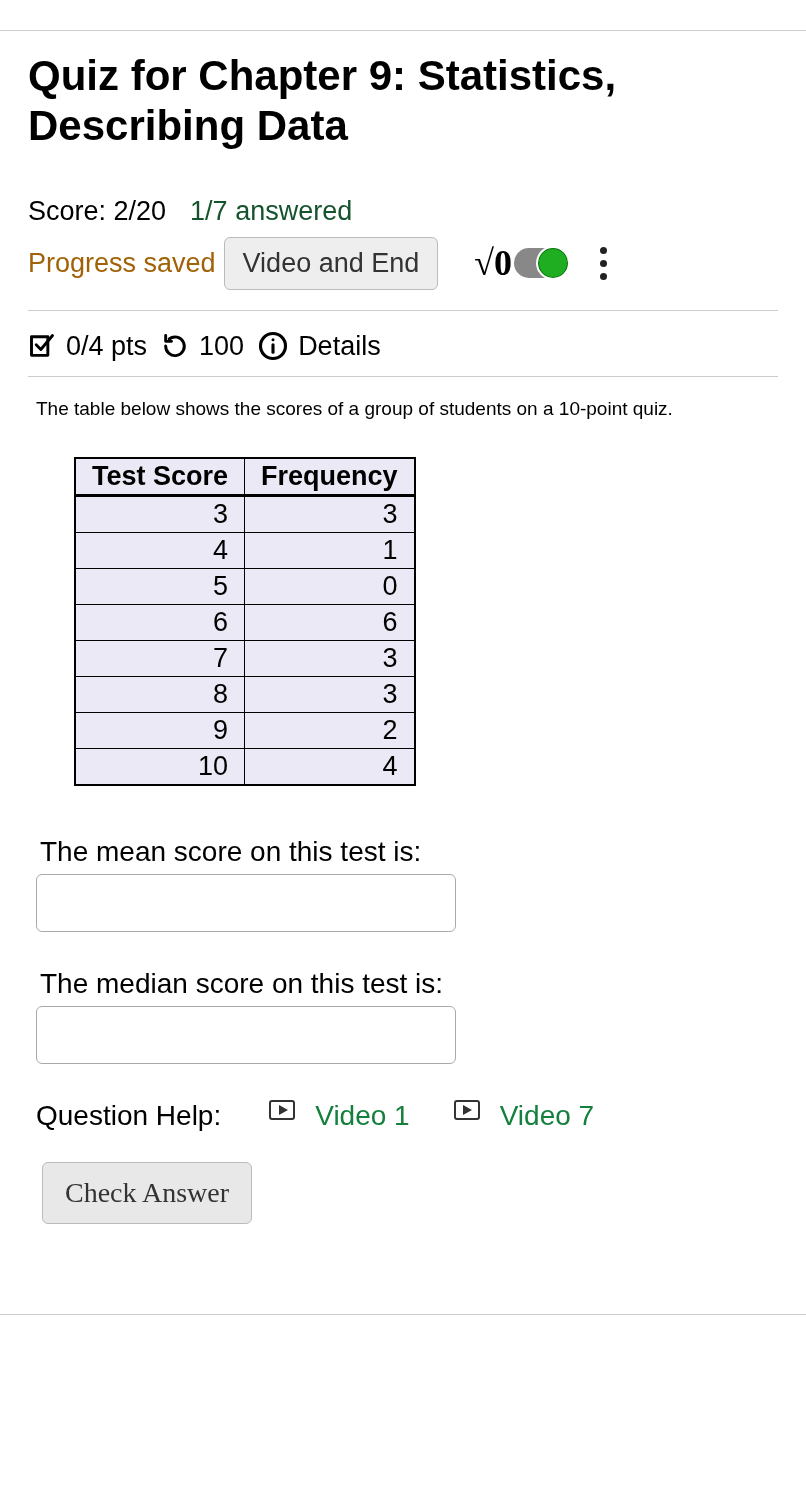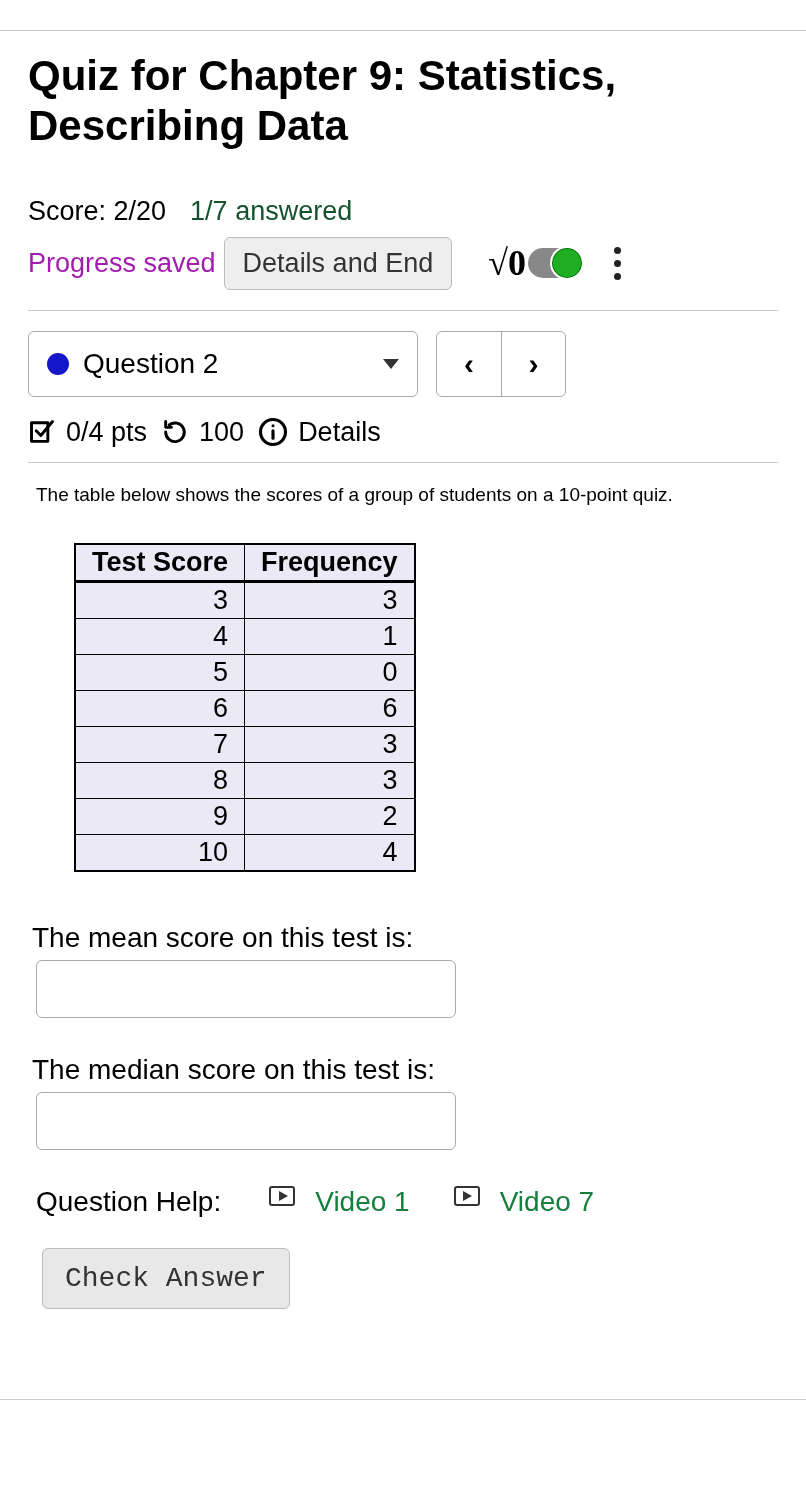--- a/index.html
+++ b/index.html
@@ -9,21 +9,21 @@
     color: #000;
     background: #fff;
     width: 806px;
   }
   .top-border { border-top: 1px solid #ccc; margin-top: 30px; }
   .container { padding: 20px 28px 40px 28px; }
   h1 { font-size: 42px; font-weight: bold; line-height: 1.2; margin-bottom: 12px; }
   .score-line { display: flex; gap: 24px; font-size: 27px; margin-bottom: 10px; margin-top: 44px; }
   .answered { color: #14532d; }
   .progress-row { display: flex; align-items: center; gap: 8px; border-bottom: 1px solid #ccc; padding-bottom: 20px; margin-bottom: 20px; }
-  .progress-saved { color: #a21caf; font-size: 27px; }
+  .progress-saved { color: #a16207; font-size: 27px; }
   .submit-btn {
     background: #eee; border: 1px solid #bbb; border-radius: 6px;
     padding: 10px 18px; font-size: 27px; font-family: inherit; cursor: pointer; color: #333;
   }
   .sqrt { font-family: serif; font-size: 36px; font-weight: bold; margin-left: 28px; display: flex; align-items: center; }
   .toggle {
     display: inline-block; width: 54px; height: 30px; background: #888;
     border-radius: 15px; position: relative; margin-left: 2px;
   }
   .toggle-knob {
@@ -51,82 +51,71 @@
   .question-text { font-size: 19px; line-height: 1.3; margin: 0 8px 36px 8px; }
   .data-table {
     border-collapse: collapse; margin-left: 46px; margin-bottom: 50px;
     border: 2px solid #000;
   }
   .data-table th, .data-table td {
     border: 1px solid #000; padding: 2px 16px;
     font-size: 27px; text-align: right; background: #ebe9f5;
   }
   .data-table th { text-align: center; font-weight: bold; border-bottom: 3px solid #000; }
-  .prompt { font-size: 28px; margin: 0 8px 6px 4px; }
+  .prompt { font-size: 28px; margin: 0 8px 6px 12px; }
   .answer-input {
     width: 420px; height: 58px; border: 1px solid #aaa; border-radius: 6px;
     font-size: 26px; padding: 8px 12px; margin: 0 8px 36px 8px;
     font-family: inherit;
   }
   .help-row { display: flex; align-items: flex-start; gap: 20px; font-size: 28px; margin: 0 8px 30px 8px; flex-wrap: wrap;}
   .video-link { color: #15803d; cursor: pointer; display: inline-flex; align-items: center; gap: 6px; }
   .play-icon {
     border: 2px solid #333; width: 26px; height: 20px; border-radius: 3px;
     display: inline-flex; align-items: center; justify-content: center;
   }
   .play-tri { border-left: 9px solid #333; border-top: 5px solid transparent; border-bottom: 5px solid transparent; margin-left: 2px;}
   .check-btn {
     background: #e8e8e8; border: 1px solid #bbb; border-radius: 6px;
-    padding: 14px 22px; font-size: 28px; font-family: Liberation Mono, monospace; cursor: pointer;
+    padding: 14px 22px; font-size: 28px; font-family: Liberation Serif, serif; cursor: pointer;
     color: #333; margin-left: 14px;
   }
   .bottom-border { border-top: 1px solid #ccc; margin-top: 50px; }
 </style>
 </head>
 <body>
 
 <div class="top-border"></div>
 <div class="container">
 
   <h1>Quiz for Chapter 9: Statistics, Describing Data</h1>
 
   <div class="score-line">
     <span>Score: 2/20</span>
     <span class="answered">1/7 answered</span>
   </div>
 
   <div class="progress-row">
     <span class="progress-saved">Progress saved</span>
-    <button class="submit-btn">Details and End</button>
+    <button class="submit-btn">Video and End</button>
     <span class="sqrt">
       <span>√0</span>
       <span class="toggle">
           <span class="toggle-knob"></span>
         </span>
     </span>
     <span class="vdots">
       <span class="vdots-inner">
           <span class="vdots-dot"></span>
           <span class="vdots-dot"></span>
           <span class="vdots-dot"></span>
         </span>
     </span>
   </div>
 
-  <div class="nav-row">
-    <div class="question-select">
-      <span class="status-dot"></span>
-      <span class="question-label">Question 2</span>
-      <span class="caret"></span>
-    </div>
-    <div class="nav-btns">
-      <div class="nav-btn">‹</div>
-      <div class="nav-btn">›</div>
-    </div>
-  </div>
 
   <div class="pts-row">
     <span class="icon">
       <svg width="28" height="28" viewBox="0 0 24 24" fill="none" stroke="#000" stroke-width="2.5">
         <path d="M3 4 h14 v16 h-14 z" stroke-linejoin="round" fill="none"></path>
         <path d="M7 11 l4 4 l10 -12" stroke-linecap="round" stroke-linejoin="round"></path>
       </svg>
     </span>
     <span>0/4 pts</span>
     <span class="icon" style="margin-left:4px">

